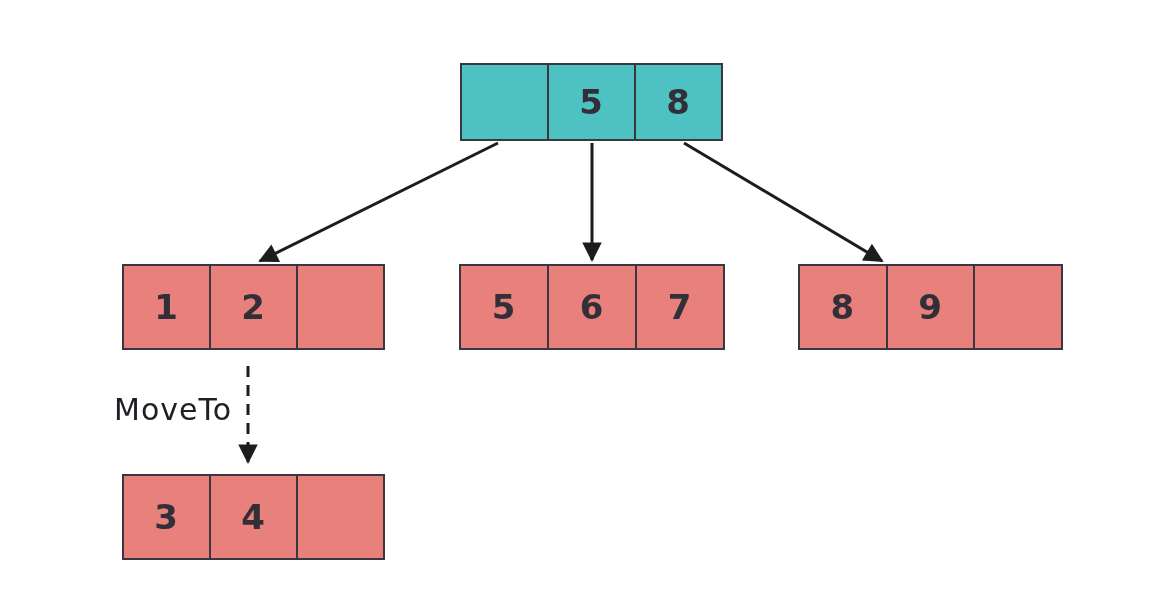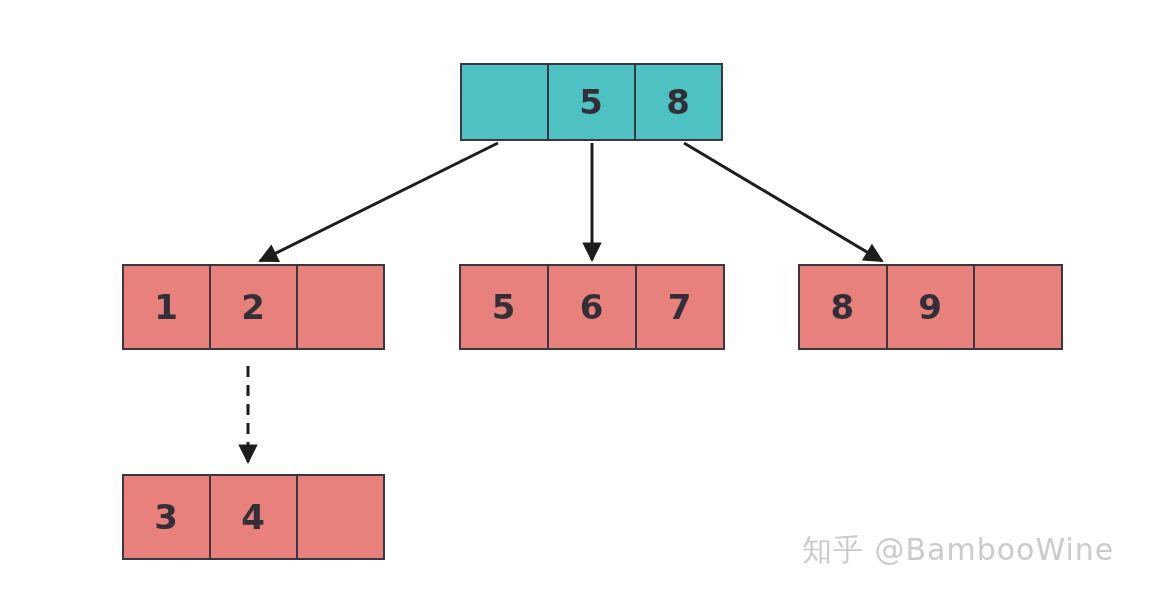--- a/index.html
+++ b/index.html
@@ -107,16 +107,16 @@
     <div class="cell">9</div>
     <div class="cell"></div>
   </div>
 
   <div class="node leaf" style="left:122px; top:474px; width:263px; height:86px;">
     <div class="cell">3</div>
     <div class="cell">4</div>
     <div class="cell"></div>
   </div>
 
+  <div class="move-label">MoveTo</div>
 
-  <div class="watermark">知乎 @BambooWine</div>
 
 </div>
 
 </body></html>

